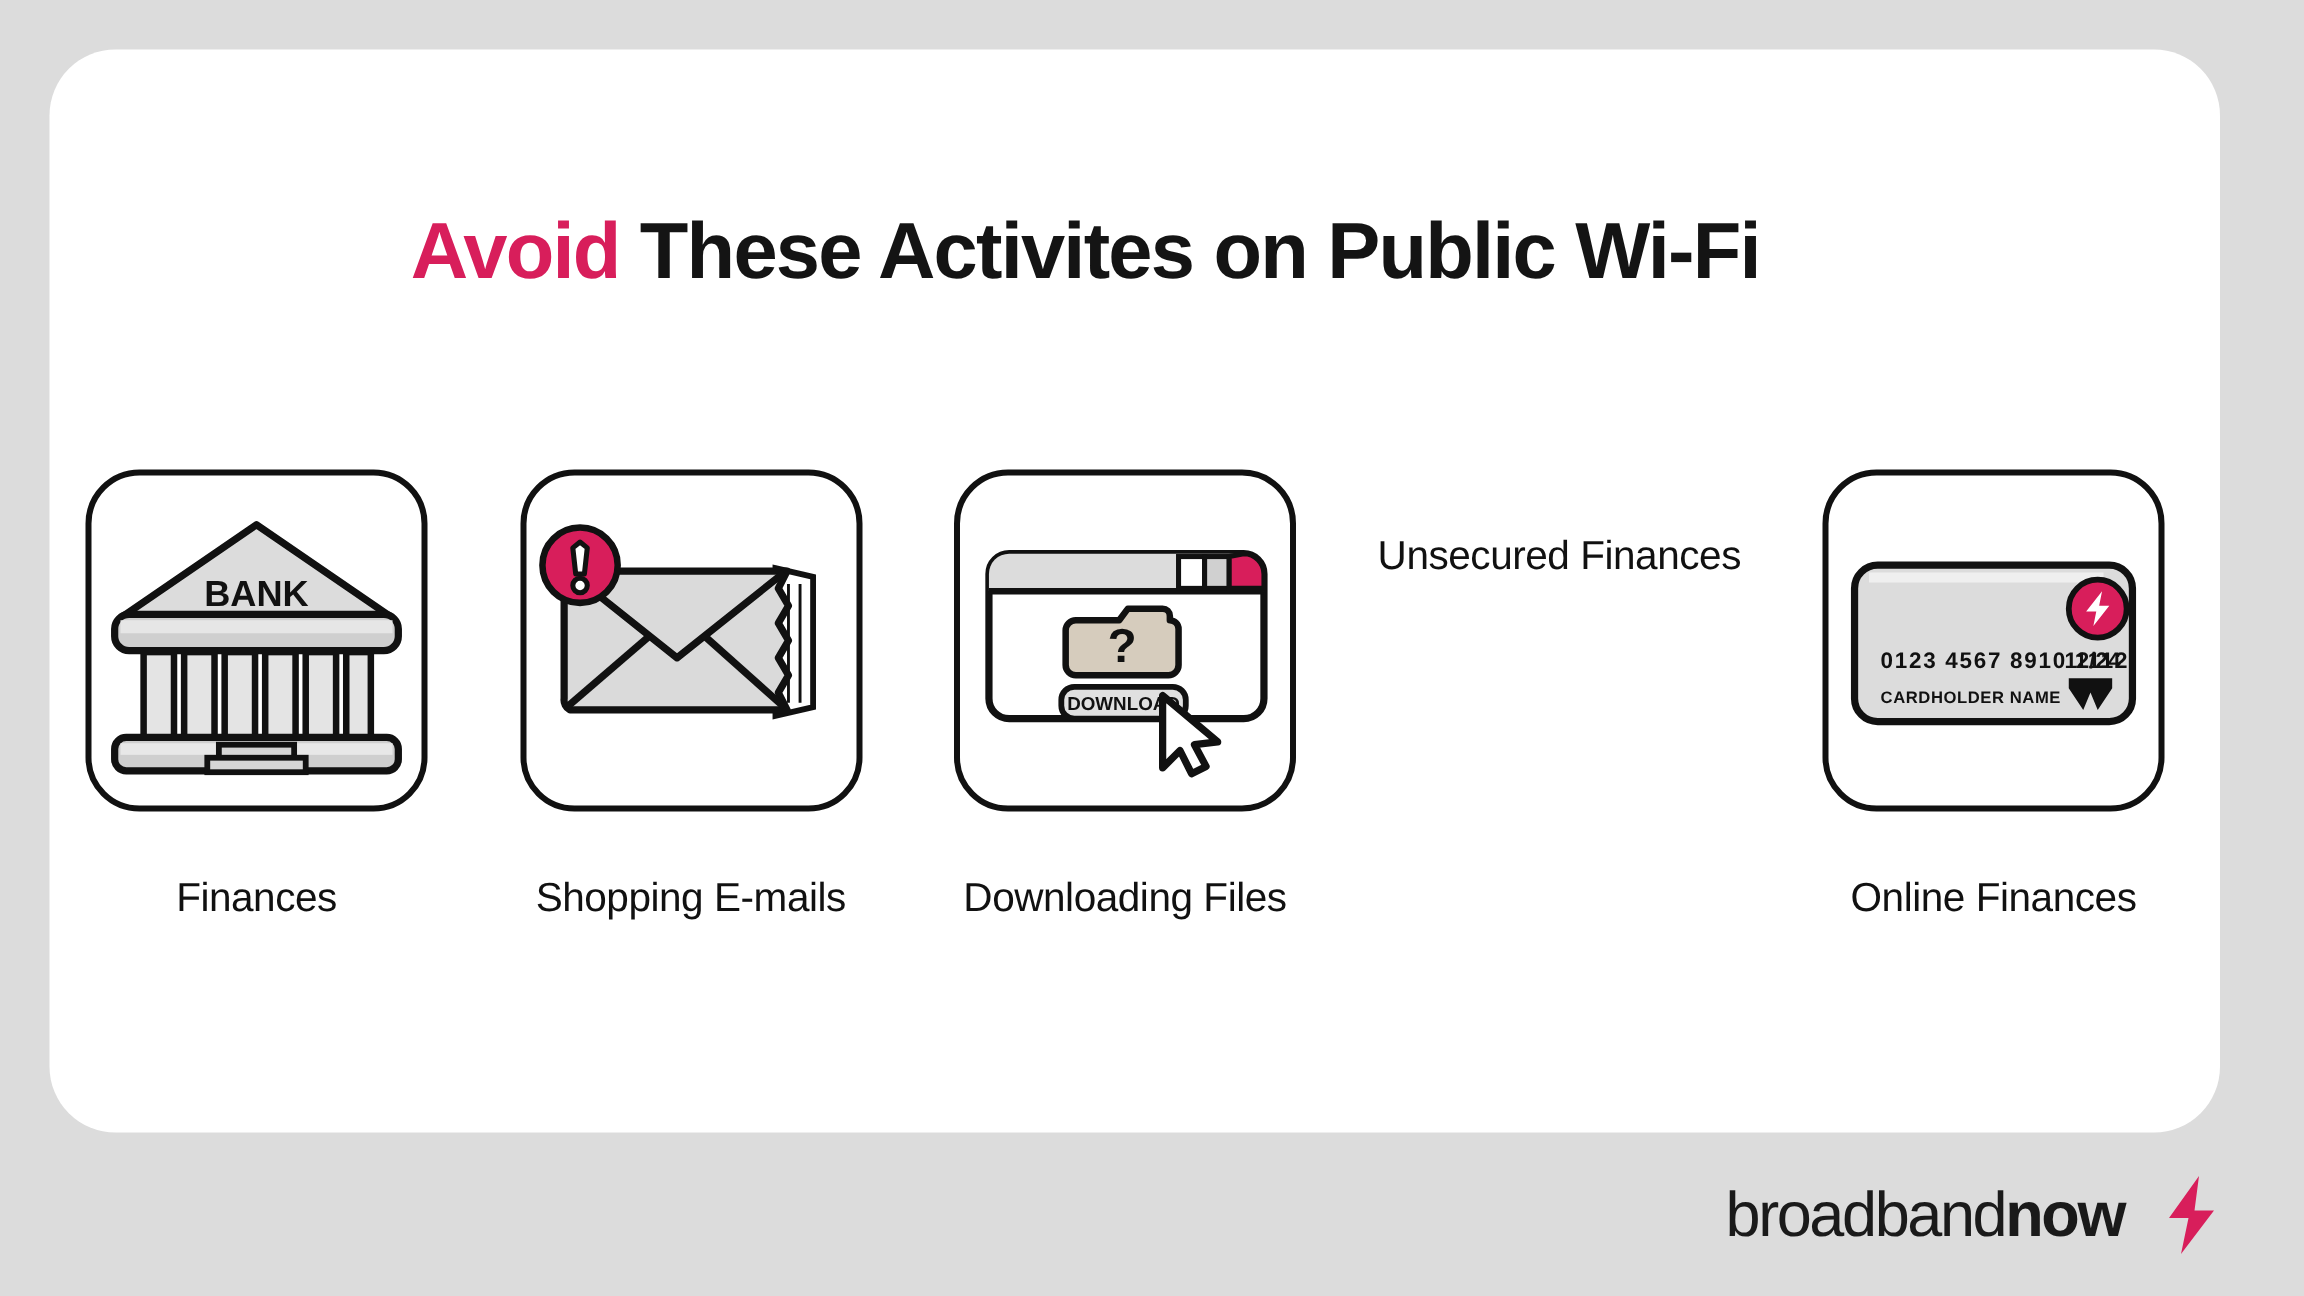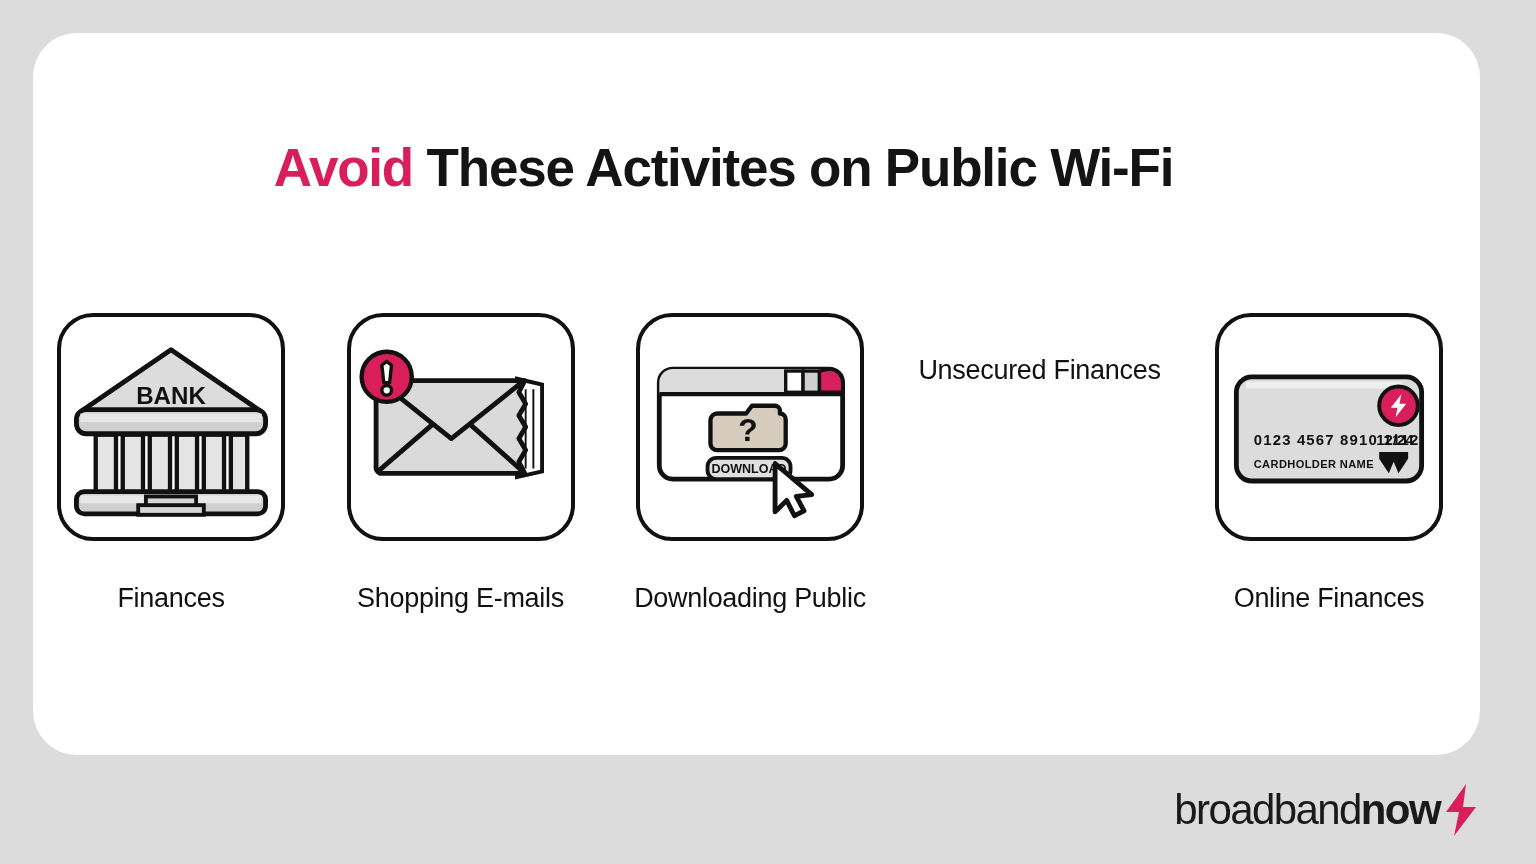--- a/index.html
+++ b/index.html
@@ -60,21 +60,21 @@
     color:#111111;
     letter-spacing:-0.3px;
     white-space:nowrap;
     text-align:left;
   }
 
   
   .logo {
     position:absolute;
     right:56px; bottom:28px;
-    display:flex; align-items:center; gap:0;
+    display:flex; align-items:center; gap:24px;
   }
   .logo-text {
     font-size:42px;
     color:#1a1a1a;
     letter-spacing:-1.6px;
     line-height:1;
   }
   .logo-text .lt-light { font-weight:400; }
   .logo-text .lt-bold  { font-weight:700; }
   .logo-bolt { width:40px; height:52px; }
@@ -167,21 +167,21 @@
                    A6 6 0 0 1 151 106 L151 131 A7 7 0 0 1 144 138 L80 138
                    A7 7 0 0 1 73 131 L73 107 A7 7 0 0 1 80 100 Z" fill="#d6ccbd" stroke="#111" stroke-width="4.5" stroke-linejoin="round"></path>
           <text x="112" y="129" font-family="Liberation Sans, sans-serif" font-size="33" font-weight="700" text-anchor="middle" fill="#111">?</text>
 
           <rect x="70" y="146" width="86" height="22" rx="9" fill="#e0e0e0" stroke="#111" stroke-width="4"></rect>
           <text x="113" y="162" font-family="Liberation Sans, sans-serif" font-size="13" font-weight="700" text-anchor="middle" fill="#111">DOWNLOAD</text>
 
           <path d="M140 152 L140 202 L152 190 L160 206 L170 201 L162 186 L178 184 Z" fill="#ffffff" stroke="#111" stroke-width="5" stroke-linejoin="round"></path>
         </svg>
       </div>
-      <div class="caption">Downloading Public</div>
+      <div class="caption">Downloading Files</div>
     </div>
 
     <div class="cell">
       <div class="caption">Unsecured Finances</div>
     </div>
 
     <div class="cell">
       <div class="tile">
         <svg viewBox="0 0 228 228">
           <rect x="18" y="62" width="192" height="108" rx="16" fill="#dcdcdc" stroke="#111" stroke-width="5"></rect>

